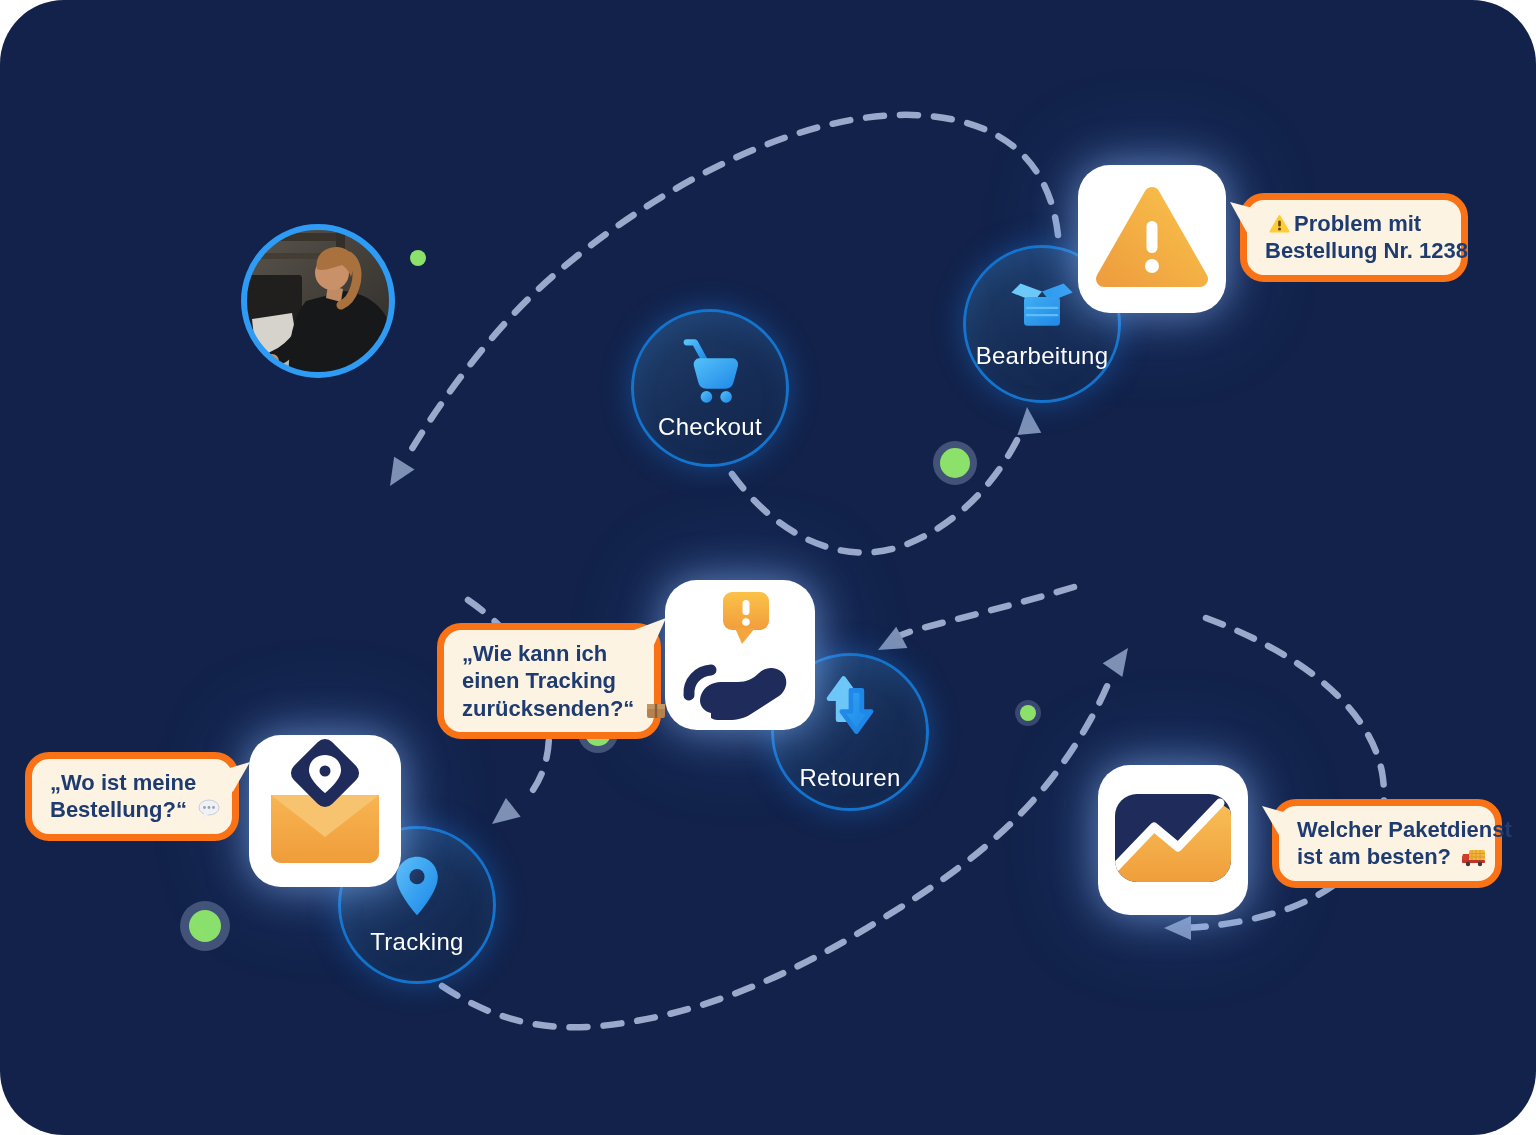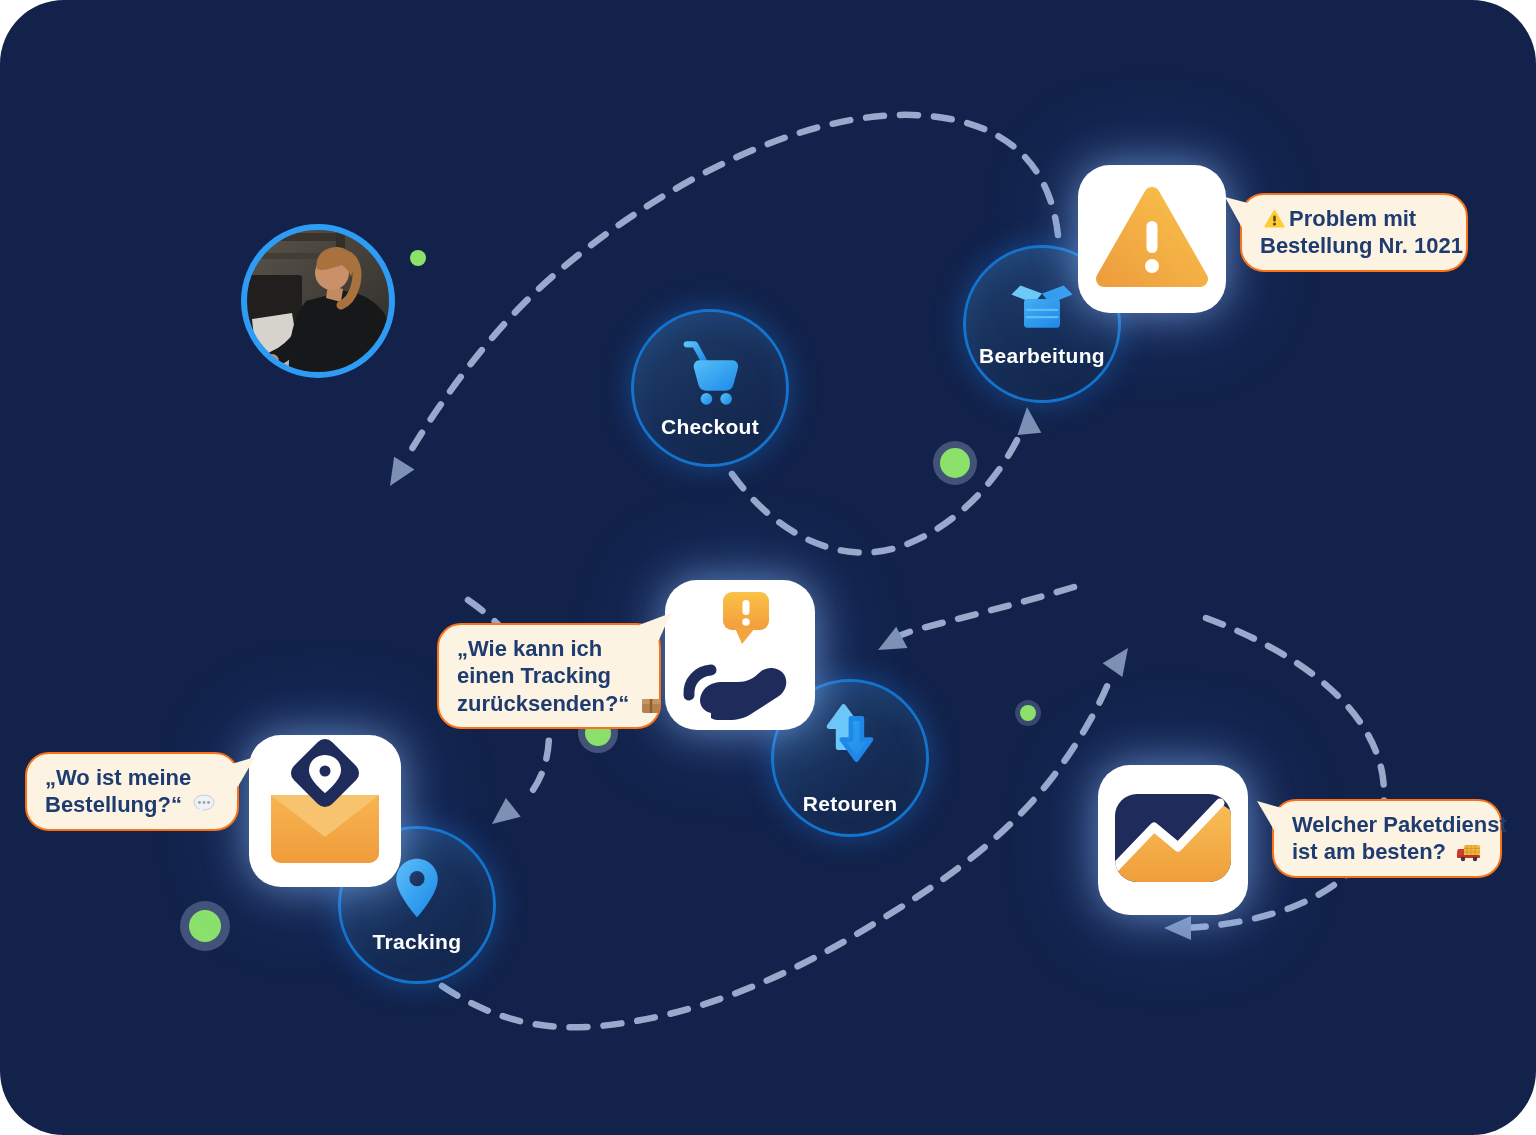--- a/index.html
+++ b/index.html
@@ -14,32 +14,32 @@
 
   
   .node{
     position:absolute;width:158px;height:158px;border-radius:50%;
     border:3px solid #1473CC;box-sizing:border-box;
     background:linear-gradient(145deg,#21426F 0%,#162D56 55%,#122449 100%);
     box-shadow:0 0 30px rgba(33,125,225,.42), inset 0 10px 24px rgba(60,140,235,.12);
     display:flex;flex-direction:column;align-items:center;justify-content:center;gap:8px;
     z-index:3;
   }
-  .node-label{color:#ffffff;font-weight:700;font-size:21px;letter-spacing:.3px;}
+  .node-label{color:#ffffff;font-weight:400;font-size:24px;letter-spacing:.3px;}
 
   
   .tile{
     position:absolute;background:#ffffff;border-radius:32px;
     box-shadow:0 0 42px rgba(150,195,255,.55), 0 0 95px rgba(90,150,255,.30);
     display:flex;align-items:center;justify-content:center;z-index:4;
   }
 
   
   .bubble{
-    position:absolute;background:#FDF3E3;border:2px solid #f97316;border-radius:24px;
+    position:absolute;background:#FDF3E3;border:7px solid #f97316;border-radius:24px;
     color:#1F3C70;font-weight:600;font-size:22px;line-height:1.24;
     padding:10px 18px;box-sizing:border-box;z-index:5;
   }
   .bubble .tail{position:absolute;width:32px;height:30px;background:#FDF3E3;}
   .bubble-line{white-space:nowrap;}
   .emoji{display:inline-block;vertical-align:-3px;margin:0 4px;}
 
   
   .dot{position:absolute;border-radius:50%;background:#8CE16B;z-index:2;}
   .ring-sm{box-shadow:0 0 0 5px rgba(148,163,198,.30);}
@@ -137,21 +137,21 @@
       <polygon points="40,15 64,6 74,16 49,26" fill="#2E9EEF"></polygon>
       <rect x="20" y="21" width="40" height="32" rx="4" fill="url(#g-box)"></rect>
       <line x1="22" y1="33" x2="58" y2="33" stroke="#5FC0F5" stroke-width="2.5"></line>
       <line x1="22" y1="41" x2="58" y2="41" stroke="#5FC0F5" stroke-width="2.5"></line>
     </svg>
     <div class="node-label">Bearbeitung</div>
   </div>
 
 
 
-  <div class="node" style="left:771px;top:679px;gap:26px;">
+  <div class="node" style="left:771px;top:653px;gap:26px;">
     <svg viewBox="0 0 56 72" width="52" height="66">
       <defs>
           <linearGradient id="g-arr" x1="0" y1="0" x2="1" y2="1">
         <stop offset="0" stop-color="#2FA6F1"></stop>
             <stop offset="1" stop-color="#1E88E8"></stop>
           </linearGradient>
         </defs>
       <polygon points="15,52 15,29 5,29 21,7 37,29 27,29 27,52" fill="#6ECBF8" stroke="#6ECBF8" stroke-width="5" stroke-linejoin="round"></polygon>
       <polygon points="29,20 29,43 19,43 35,65 51,43 41,43 41,20" fill="url(#g-arr)" stroke="#1E88E8" stroke-width="5" stroke-linejoin="round"></polygon>
     </svg>
@@ -241,21 +241,21 @@
 
   <div class="bubble" style="left:1240px;top:193px;width:228px;">
     <div class="tail" style="left:-17px;top:2px;clip-path:polygon(0 0,100% 28%,52% 100%);"></div>
     <div class="bubble-line">
       <svg class="emoji" width="21" height="20" viewBox="0 0 21 20">
         <polygon points="10.5,2 19.5,17.5 1.5,17.5" fill="#FFCC33" stroke="#FFCC33" stroke-width="2" stroke-linejoin="round"></polygon>
         <rect x="9.2" y="6.5" width="2.6" height="6" rx="1.3" fill="#5c4a1a"></rect>
         <circle cx="10.5" cy="15" r="1.6" fill="#5c4a1a"></circle>
       </svg><span>Problem mit</span>
     </div>
-    <div class="bubble-line">Bestellung Nr. 1021</div>
+    <div class="bubble-line">Bestellung Nr. 1238</div>
   </div>
 
   <div class="bubble" style="left:437px;top:623px;width:224px;text-align:left;">
     <div class="tail" style="right:-12px;top:-12px;clip-path:polygon(100% 0,0 40%,58% 100%);"></div>
     <div class="bubble-line">„Wie kann ich</div>
     <div class="bubble-line">einen Tracking</div>
     <div class="bubble-line">
       <span>zurücksenden?“</span>
       <svg class="emoji" width="22" height="20" viewBox="0 0 22 20">
         <rect x="2" y="5" width="18" height="14" rx="2" fill="#b5824d"></rect>

